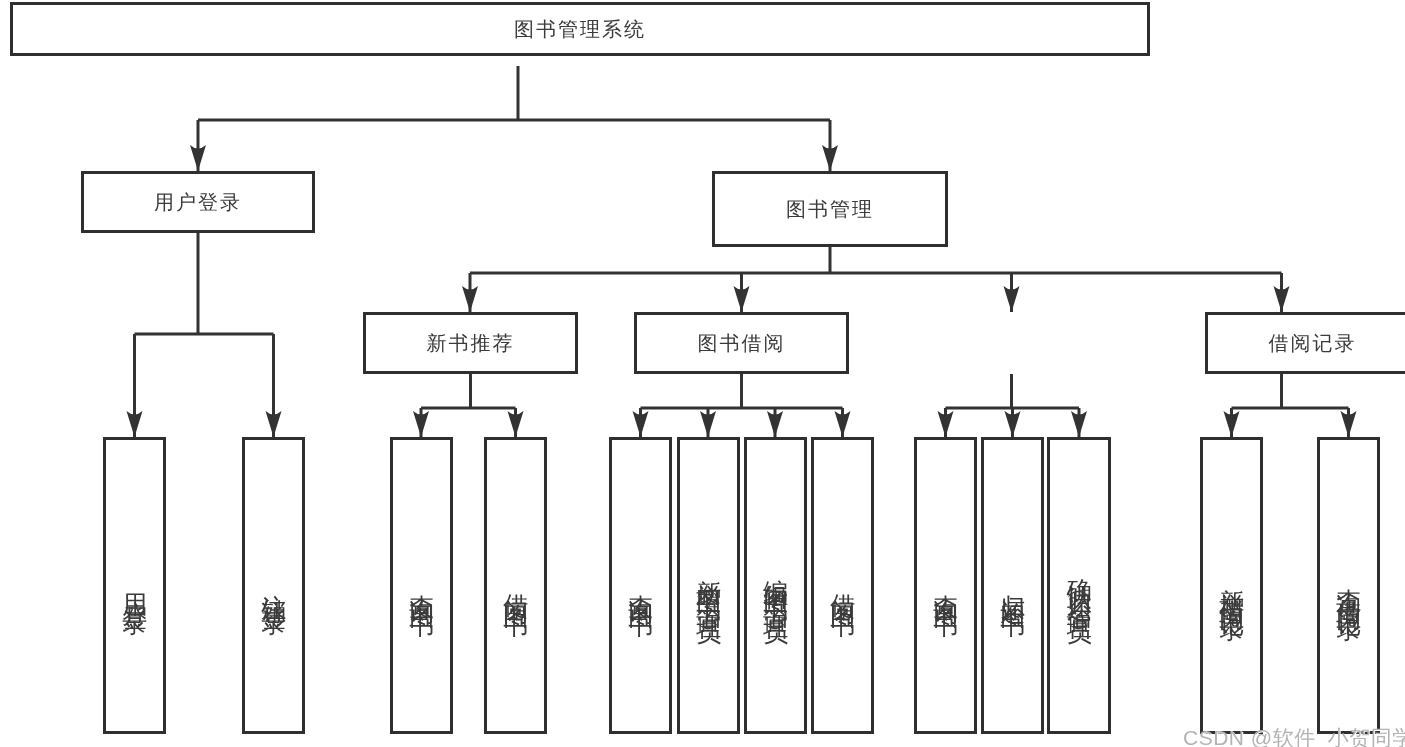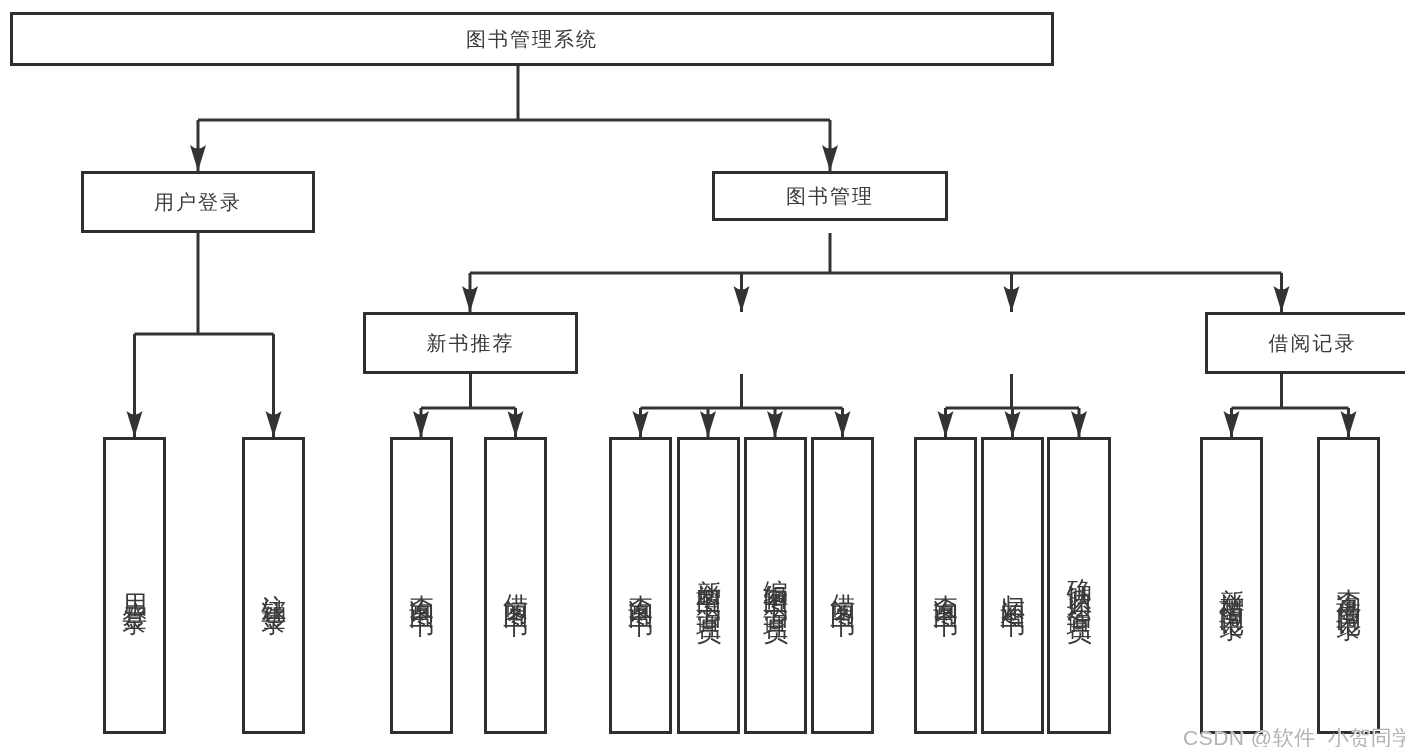--- a/index.html
+++ b/index.html
@@ -103,33 +103,36 @@
       <path d="M1012.5,408 V437" marker-end="url(#arw)"></path>
       <path d="M1079,408 V437" marker-end="url(#arw)"></path>
 
       <path d="M1281.5,374 V408"></path>
       <path d="M1231.5,408 H1348.5"></path>
       <path d="M1231.5,408 V437" marker-end="url(#arw)"></path>
       <path d="M1348.5,408 V437" marker-end="url(#arw)"></path>
     </g>
   </svg>
 
-  <div class="node h-node" style="left:10px;top:12px;width:1044px;height:54px;">
+  <div class="node h-node" style="left:10px;top:2px;width:1140px;height:54px;">
     <span>图书管理系统</span>
   </div>
 
   <div class="node h-node" style="left:81px;top:171px;width:234px;height:62px;">
     <span>用户登录</span>
   </div>
-  <div class="node h-node" style="left:712px;top:171px;width:236px;height:50px;">
+  <div class="node h-node" style="left:712px;top:171px;width:236px;height:76px;">
     <span>图书管理</span>
   </div>
 
   <div class="node h-node" style="left:363px;top:312px;width:215px;height:62px;align-items:center;">
     <span>新书推荐</span>
+  </div>
+  <div class="node h-node" style="left:634px;top:312px;width:215px;height:62px;">
+    <span>图书借阅</span>
   </div>
   <div class="node h-node" style="left:1174px;top:312px;width:215px;height:62px;margin-left:31px;">
     <span>借阅记录</span>
   </div>
 
   <div class="node v-node" style="left:103px;top:437px;width:63px;height:297px;">
     <span class="vtext">用户登录</span>
   </div>
   <div class="node v-node" style="left:242px;top:437px;width:63px;height:297px;">
     <span class="vtext">注销登录</span>

